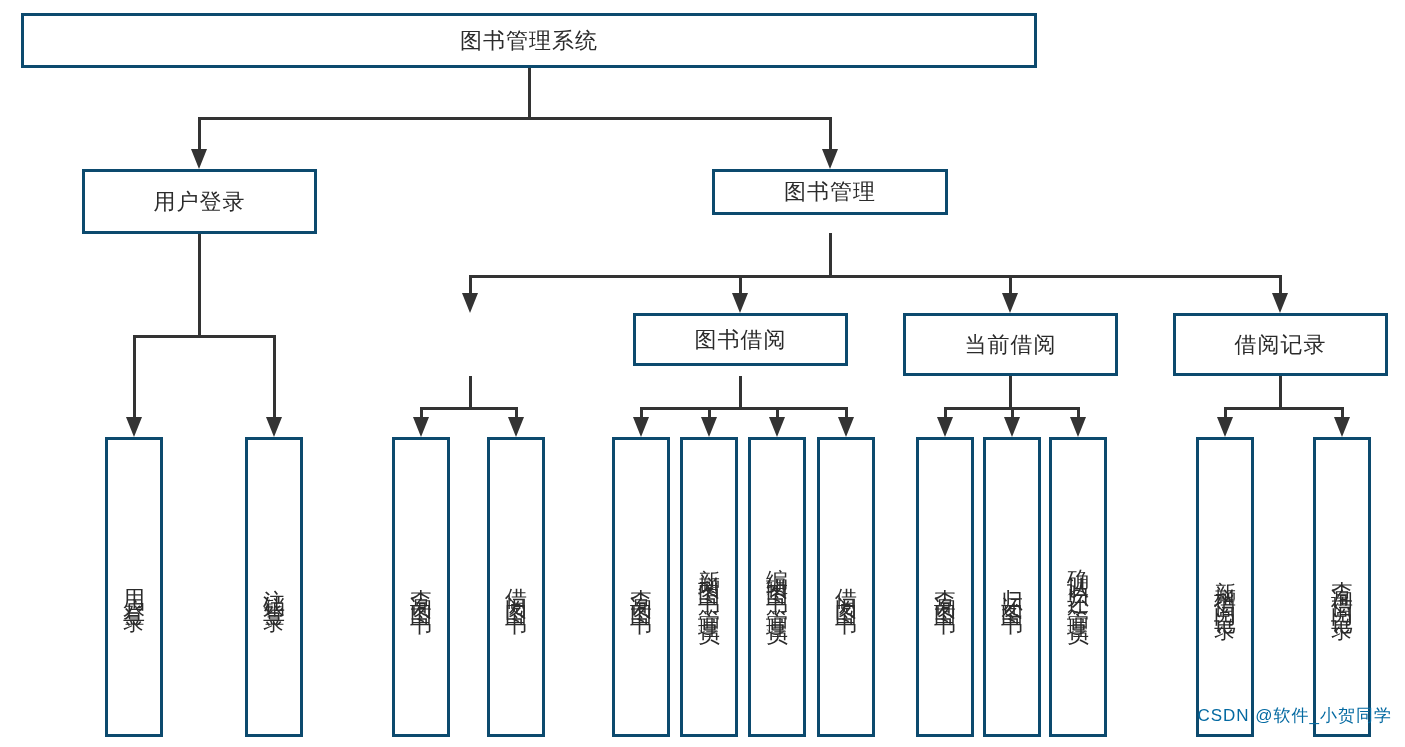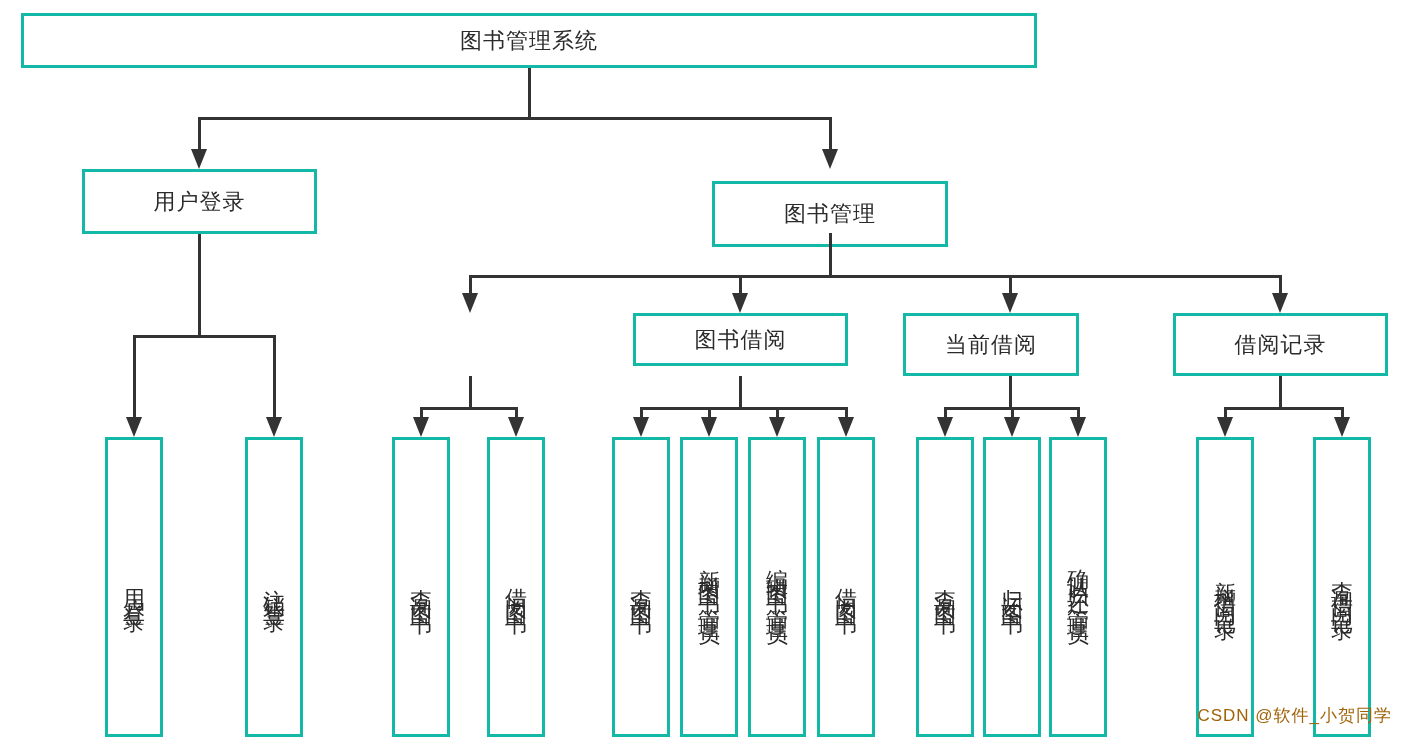--- a/index.html
+++ b/index.html
@@ -1,59 +1,59 @@
 <!DOCTYPE html>
 <html><head>
 <meta charset="utf-8">
 <style>
   html,body{margin:0;padding:0;background:#ffffff;}
   .canvas{
     position:relative;width:1405px;height:747px;background:#ffffff;
     font-family:"Liberation Sans",sans-serif;color:#2b2b2b;overflow:hidden;
   }
   .box{
-    position:absolute;box-sizing:border-box;border:3px solid #14b8a6;background:#ffffff;
+    position:absolute;box-sizing:border-box;border:3px solid #0c4a6e;background:#ffffff;
     display:flex;align-items:center;justify-content:center;
   }
   .hlabel{font-size:22px;letter-spacing:1px;white-space:nowrap;}
   .vtext{
     writing-mode:vertical-rl;text-orientation:mixed;
     font-size:22px;letter-spacing:8px;line-height:1;white-space:nowrap;
   }
   .line{position:absolute;background:#333333;}
   .arrow{
     position:absolute;width:0;height:0;
     border-left:8px solid transparent;border-right:8px solid transparent;
     border-top:20px solid #333333;
   }
   .watermark{
-    position:absolute;top:704px;right:13px;font-size:17px;color:#a16207;
+    position:absolute;top:704px;right:13px;font-size:17px;color:#0369a1;
     letter-spacing:1px;white-space:nowrap;
   }
 </style>
 </head>
 <body>
 
 <div class="canvas">
 
   <div class="box" style="left:21px;top:13px;width:1016px;height:55px">
     <span class="hlabel">图书管理系统</span>
   </div>
 
   <div class="box" style="left:82px;top:169px;width:235px;height:65px">
     <span class="hlabel">用户登录</span>
   </div>
-  <div class="box" style="left:712px;top:181px;width:236px;height:66px">
+  <div class="box" style="left:712px;top:169px;width:236px;height:46px">
     <span class="hlabel">图书管理</span>
   </div>
 
   <div class="box" style="left:633px;top:313px;width:215px;height:53px">
     <span class="hlabel">图书借阅</span>
   </div>
-  <div class="box" style="left:903px;top:313px;width:176px;height:63px">
+  <div class="box" style="left:903px;top:313px;width:215px;height:63px">
     <span class="hlabel">当前借阅</span>
   </div>
   <div class="box" style="left:1173px;top:313px;width:215px;height:63px">
     <span class="hlabel">借阅记录</span>
   </div>
 
   <div class="box" style="left:105px;top:437px;width:58px;height:300px">
     <span class="vtext">用户登录</span>
   </div>
   <div class="box" style="left:245px;top:437px;width:58px;height:300px">

